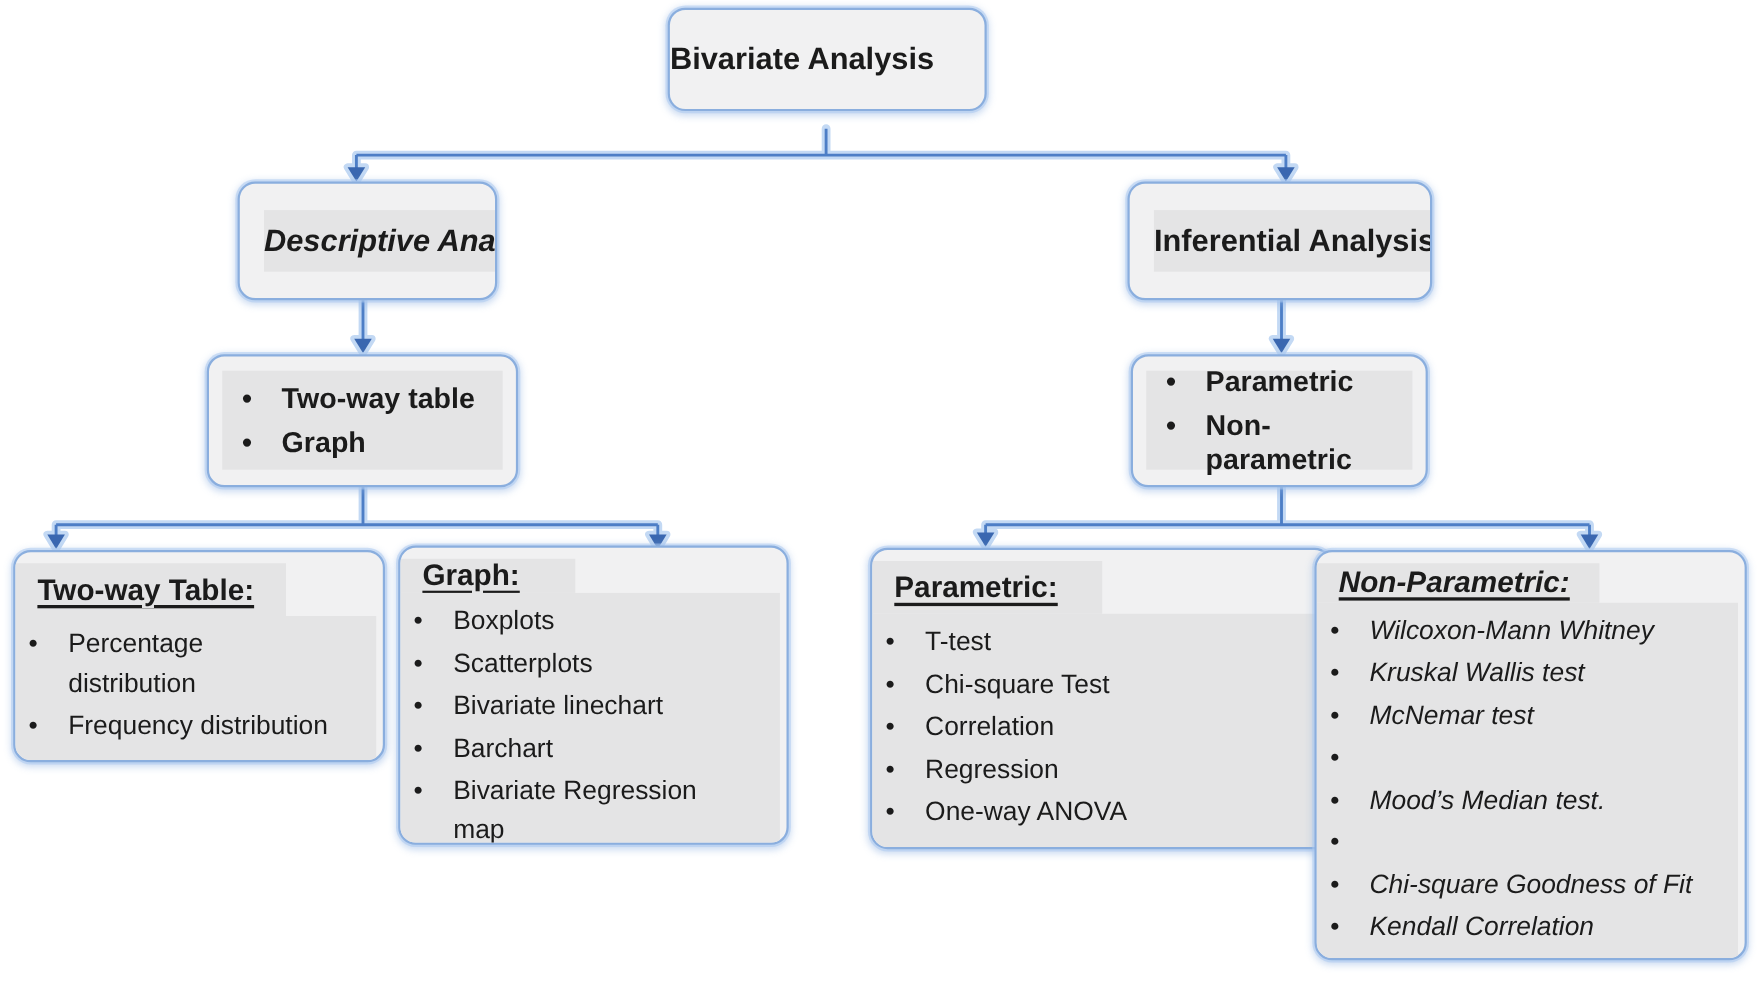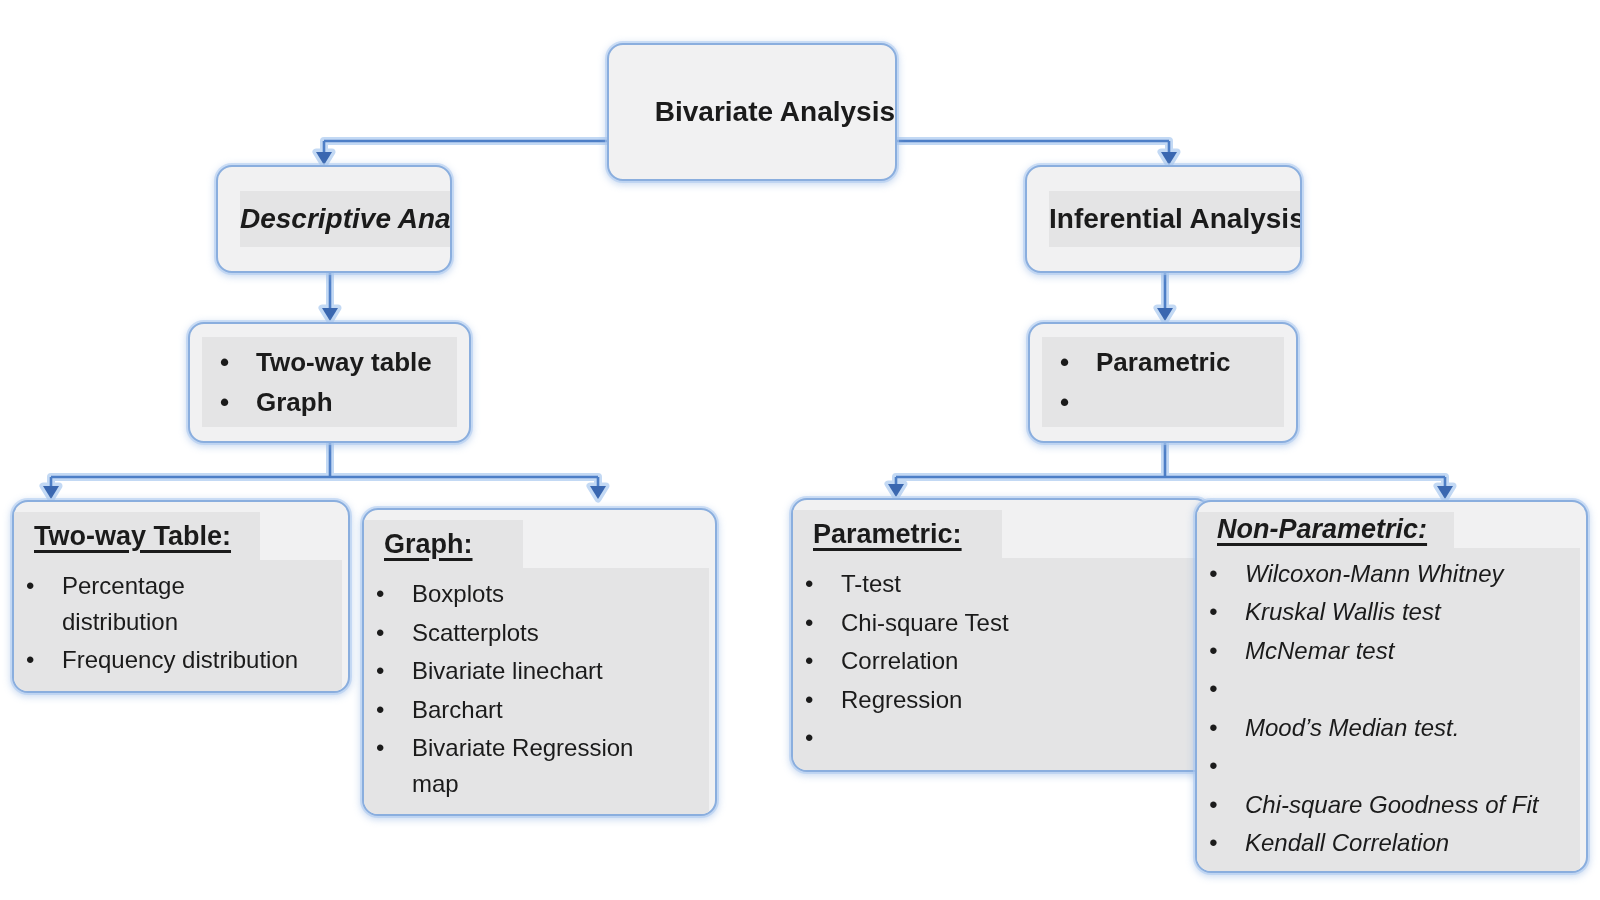--- a/index.html
+++ b/index.html
@@ -13,21 +13,21 @@
   .connectors{position:absolute;left:0;top:0;z-index:0;}
   .c-glow{stroke:var(--glow);stroke-width:8;fill:none;stroke-linejoin:round;stroke-linecap:round;}
   .c-line{stroke:var(--line);stroke-width:2.6;fill:none;stroke-linejoin:miter;stroke-linecap:butt;}
   .a-glow{fill:var(--glow);stroke:var(--glow);stroke-width:7;stroke-linejoin:round;}
   .a-line{fill:var(--arrow);stroke:none;}
 
   .node{position:absolute;z-index:1;background:var(--fill);
     border:2.5px solid var(--border);border-radius:16px;
     box-shadow:0 0 0 2px rgba(173,202,240,.55),0 2px 7px 2px rgba(140,175,225,.45);
     overflow:hidden;}
-  .root-box{left:607px;top:7px;width:290px;height:138px;display:flex;align-items:center;justify-content:flex-end;margin-top:36px;}
+  .root-box{left:607px;top:7px;width:290px;height:94px;display:flex;align-items:center;justify-content:flex-start;}
   .root-box .node-label{font-size:28px;font-weight:bold;}
 
   .branch{display:flex;align-items:center;}
   .branch .band{background:var(--panel);height:56px;margin:0 10px 0 22px;flex:1;
     display:flex;align-items:center;justify-content:center;}
   .branch .band span{font-size:28px;font-weight:bold;white-space:nowrap;}
   .pos-desc{left:216px;top:165px;width:236px;height:108px;font-style:italic;}
   .pos-infer{left:1025px;top:165px;width:277px;height:108px;}
 
   .bullets-box{padding:13px 12px 14px 12px;}
@@ -40,21 +40,21 @@
   .blt .dot{flex:none;width:40px;padding-left:4px;}
 
   .leaf{padding:10px 6px 0 0;display:flex;flex-direction:column;}
   .leaf .head-band{background:var(--panel);height:48px;display:flex;align-items:center;padding-left:20px;}
   .leaf .head-band .head-text{font-size:27px;font-weight:bold;text-decoration:underline;
     text-decoration-thickness:2.5px;text-underline-offset:5px;white-space:nowrap;}
   .leaf .list-panel{background:var(--panel);flex:1;padding:8px 4px 10px 8px;
     display:flex;flex-direction:column;justify-content:flex-start;gap:3px;}
   .leaf .blt{font-size:24px;font-weight:normal;line-height:1.48;}
   .pos-leaf-1{left:12px;top:500px;width:338px;height:193px;}
-  .pos-leaf-2{left:362px;top:508px;width:355px;height:308px;justify-content:flex-end;}
+  .pos-leaf-2{left:362px;top:496px;width:355px;height:272px;}
   .pos-leaf-3{left:745px;top:498px;width:420px;height:274px;margin-left:46px;}
   .pos-leaf-4{left:1195px;top:500px;width:393px;height:373px;font-style:italic;}
   .hb-1{width:75%;} .hb-2{width:46%;} .hb-3{width:51%;} .hb-4{width:67%;}
   .wrap-narrow{max-width:155px;} .wrap-medium{max-width:255px;}
 </style>
 </head>
 <body>
 
 <div class="canvas">
 
@@ -119,20 +119,21 @@
     </div>
   </div>
   <div class="node bullets-box pos-bull-r">
     <div class="panel">
       <div class="blt bold">
         <span class="dot">•</span>
         <span>Parametric</span>
       </div>
       <div class="blt bold">
         <span class="dot">•</span>
+        <span>Non-parametric</span>
       </div>
     </div>
   </div>
 
   <div class="node leaf pos-leaf-1">
     <div class="head-band hb-1">
       <span class="head-text">Two-way Table:</span>
     </div>
     <div class="list-panel">
       <div class="blt">
@@ -190,20 +191,21 @@
       <div class="blt">
         <span class="dot">•</span>
         <span>Correlation</span>
       </div>
       <div class="blt">
         <span class="dot">•</span>
         <span>Regression</span>
       </div>
       <div class="blt">
         <span class="dot">•</span>
+        <span>One-way ANOVA</span>
       </div>
     </div>
   </div>
 
   <div class="node leaf pos-leaf-4">
     <div class="head-band hb-4">
       <span class="head-text">Non-Parametric:</span>
     </div>
     <div class="list-panel">
       <div class="blt">

